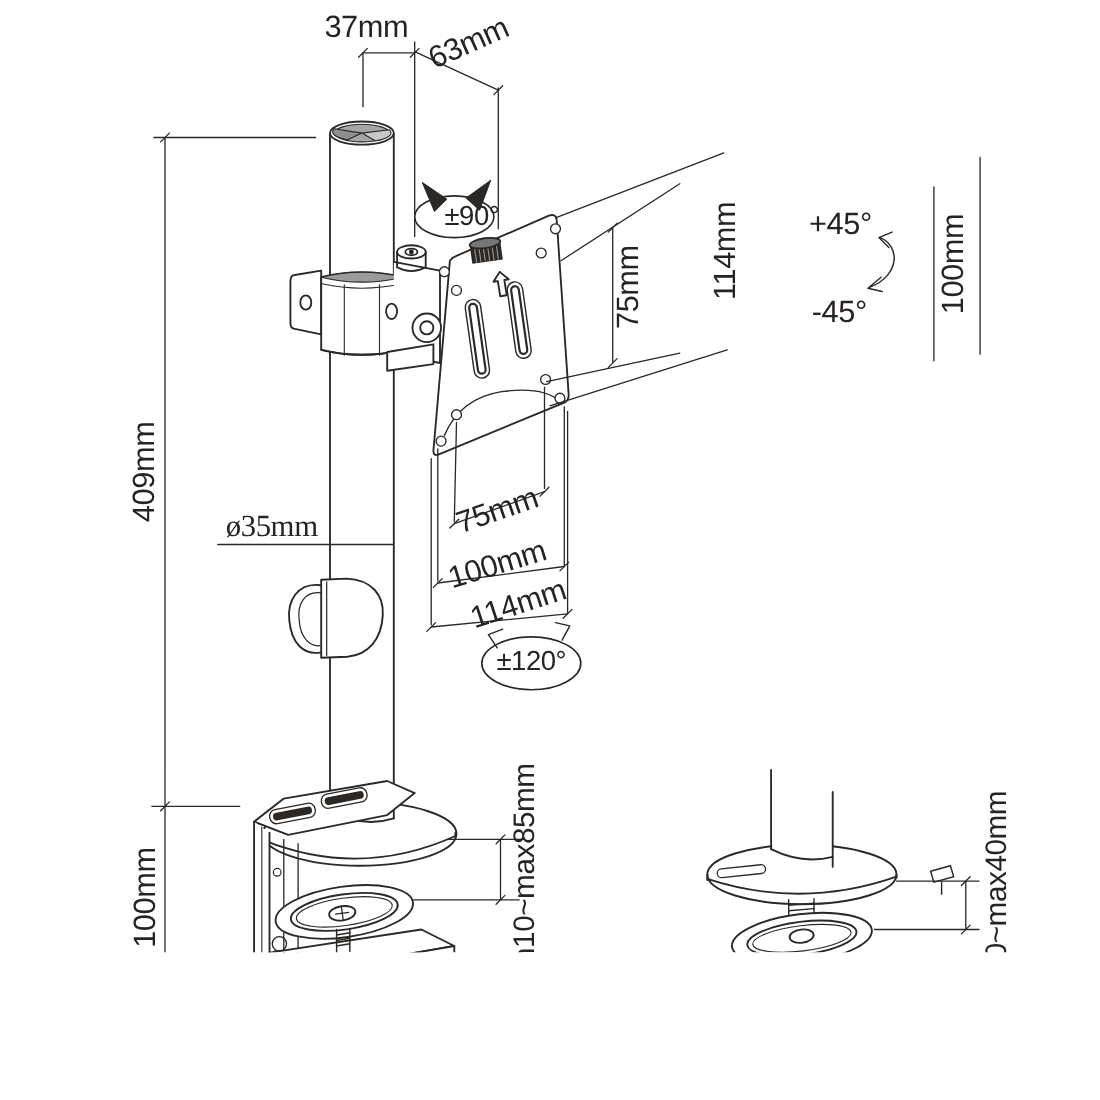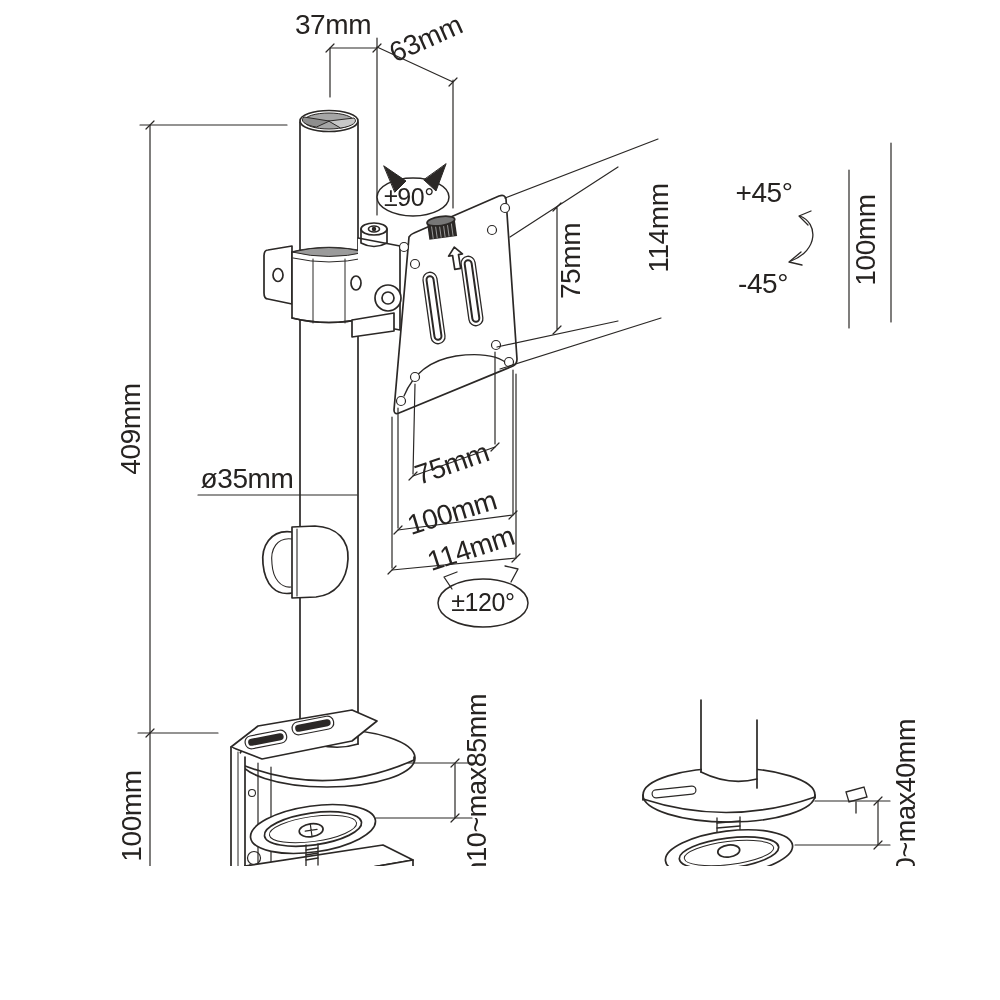--- a/index.html
+++ b/index.html
@@ -218,35 +218,35 @@
       <path d="M811,211 L799,216 L808,225"></path>
       <path d="M801,252 L789,262 L802,265"></path>
     </g>
   </g>
 </svg>
 
 <div class="lbl" style="left:333px;top:25px;transform:translate(-50%,-50%);">37mm</div>
 
 <div class="lbl" style="left:426px;top:39px;transform:translate(-50%,-50%) rotate(-24deg);">63mm</div>
 
-<div class="lbl sm" style="left:409px;top:197px;transform:translate(-50%,-50%);text-align:center;">±90°</div>
+<div class="lbl sm" style="left:429px;top:197px;transform:translate(-50%,-50%);text-align:center;">±90°</div>
 
 <div class="lbl" style="left:571px;top:261px;transform:translate(-50%,-50%) rotate(-90deg);">75mm</div>
 
 <div class="lbl" style="left:659px;top:228px;transform:translate(-50%,-50%) rotate(-90deg);">114mm</div>
 
-<div class="lbl" style="left:764px;top:193px;transform:translate(-50%,-50%);">+45°</div>
+<div class="lbl" style="left:764px;top:204px;transform:translate(-50%,-50%);">+45°</div>
 
 <div class="lbl" style="left:763px;top:260px;transform:translate(-50%,-50%);margin-top:24px;">-45°</div>
 
 <div class="lbl" style="left:866px;top:240px;transform:translate(-50%,-50%) rotate(-90deg);">100mm</div>
 
 <div class="lbl" style="left:131px;top:429px;transform:translate(-50%,-50%) rotate(-90deg);">409mm</div>
 
-<div class="lbl" style="left:247px;top:479px;transform:translate(-50%,-50%);">ø35mm</div>
+<div class="lbl" style="left:247px;top:479px;transform:translate(-50%,-50%);font-family:Liberation Serif, serif;">ø35mm</div>
 
 <div class="lbl" style="left:452px;top:464px;transform:translate(-50%,-50%) rotate(-19deg);">75mm</div>
 
 <div class="lbl" style="left:452px;top:513px;transform:translate(-50%,-50%) rotate(-17deg);">100mm</div>
 
 <div class="lbl" style="left:471px;top:549px;transform:translate(-50%,-50%) rotate(-18deg);">114mm</div>
 
 <div class="lbl sm" style="left:483px;top:602px;transform:translate(-50%,-50%);">±120°</div>
 
 <div class="lbl" style="left:132px;top:816px;transform:translate(-50%,-50%) rotate(-90deg);">100mm</div>

